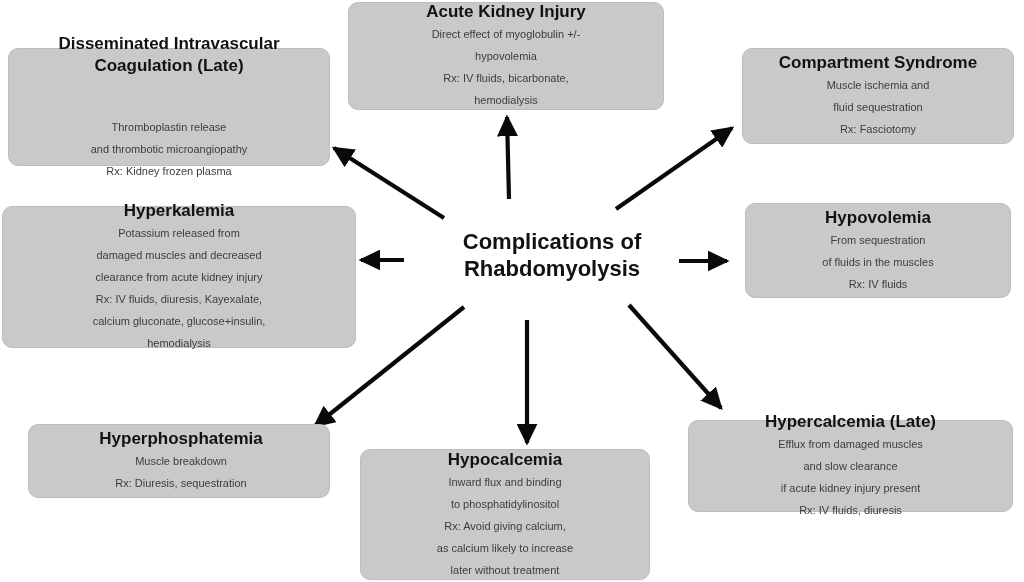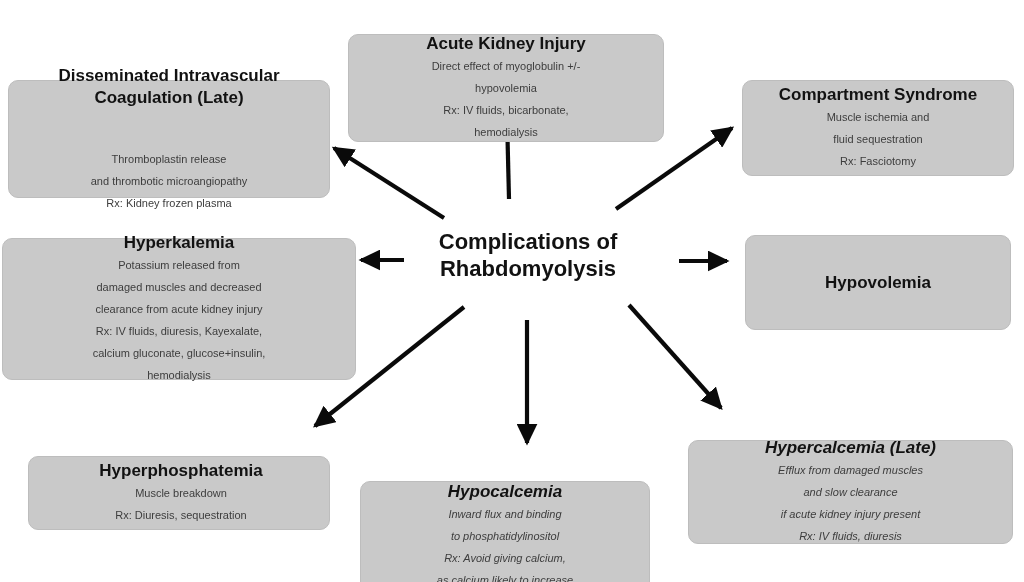--- a/index.html
+++ b/index.html
@@ -26,38 +26,37 @@
     position:absolute;
     background:var(--box-fill);
     border:1px solid var(--box-edge);
     border-radius:10px;
     box-sizing:border-box;
     text-align:center;
     padding:3px 4px;
     display:flex;
     flex-direction:column;
     justify-content:center;
-    margin-top:32px;
   }
   .node-title{
     font-weight:bold;
     font-size:17px;
     line-height:22px;
     color:var(--text-title);
     white-space:pre-line;
   }
   .node-body{
     font-size:11px;
     line-height:22px;
     color:var(--text-body);
     white-space:pre-line;
   }
   #center-label{
     position:absolute;
-    left:388px;
+    left:412px;
     top:228px;
     width:280px;
     text-align:center;
     font-weight:bold;
     font-size:22px;
     line-height:27px;
     color:var(--text-title);
     white-space:pre-line;
   }
   #arrows{
@@ -128,38 +127,41 @@
     <div class="node-body">Potassium released from
 damaged muscles and decreased
 clearance from acute kidney injury
 Rx: IV fluids, diuresis, Kayexalate,
 calcium gluconate, glucose+insulin,
 hemodialysis</div>
   </div>
 
   <div class="node" style="left:745px;top:203px;width:266px;height:95px;">
     <div class="node-title">Hypovolemia</div>
+    <div class="node-body">From sequestration
+of fluids in the muscles
+Rx: IV fluids</div>
   </div>
 
   <div class="node" style="left:28px;top:424px;width:302px;height:74px;padding-left:8px;">
     <div class="node-title">Hyperphosphatemia</div>
     <div class="node-body">Muscle breakdown
 Rx: Diuresis, sequestration</div>
   </div>
 
-  <div class="node" style="left:360px;top:449px;width:290px;height:131px;font-style:italic;">
+  <div class="node" style="left:360px;top:449px;width:290px;height:131px;">
     <div class="node-title">Hypocalcemia</div>
     <div class="node-body">Inward flux and binding
 to phosphatidylinositol
 Rx: Avoid giving calcium,
 as calcium likely to increase
 later without treatment</div>
   </div>
 
-  <div class="node" style="left:688px;top:408px;width:325px;height:104px;font-style:italic;">
+  <div class="node" style="left:688px;top:420px;width:325px;height:92px;">
     <div class="node-title">Hypercalcemia (Late)</div>
     <div class="node-body">Efflux from damaged muscles
 and slow clearance
 if acute kidney injury present
 Rx: IV fluids, diuresis</div>
   </div>
 
 </div>
 
 </body></html>

